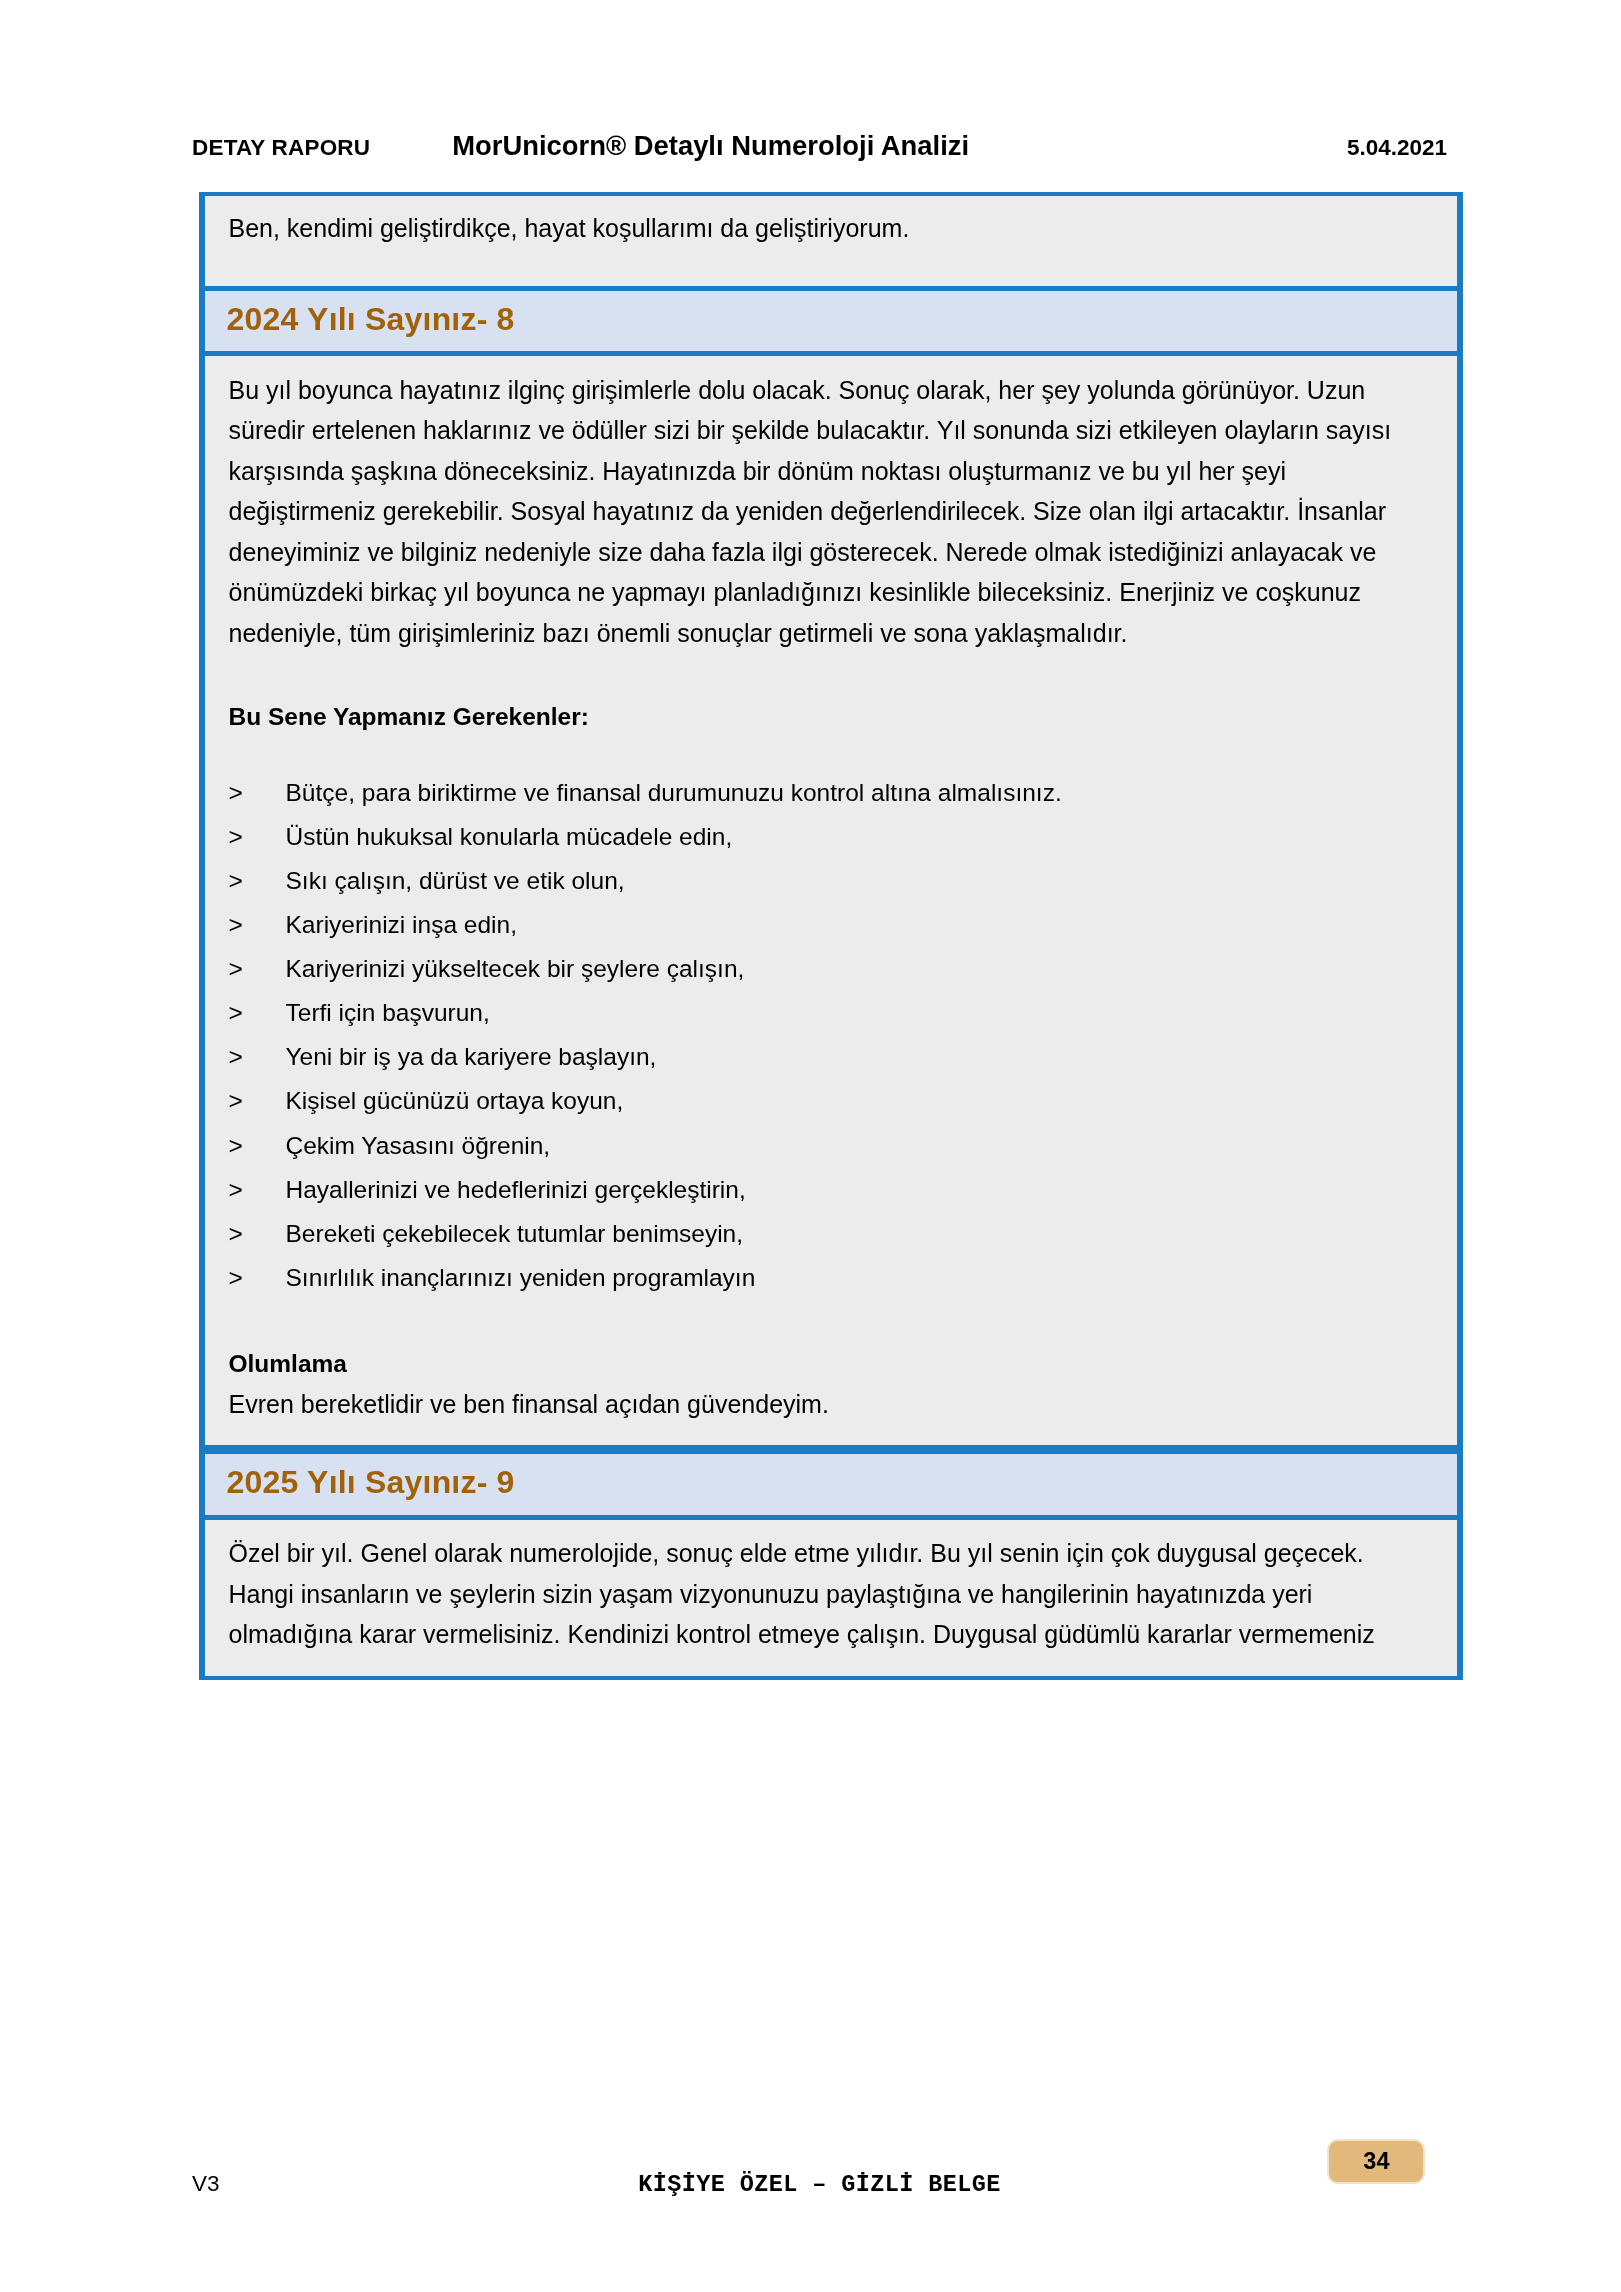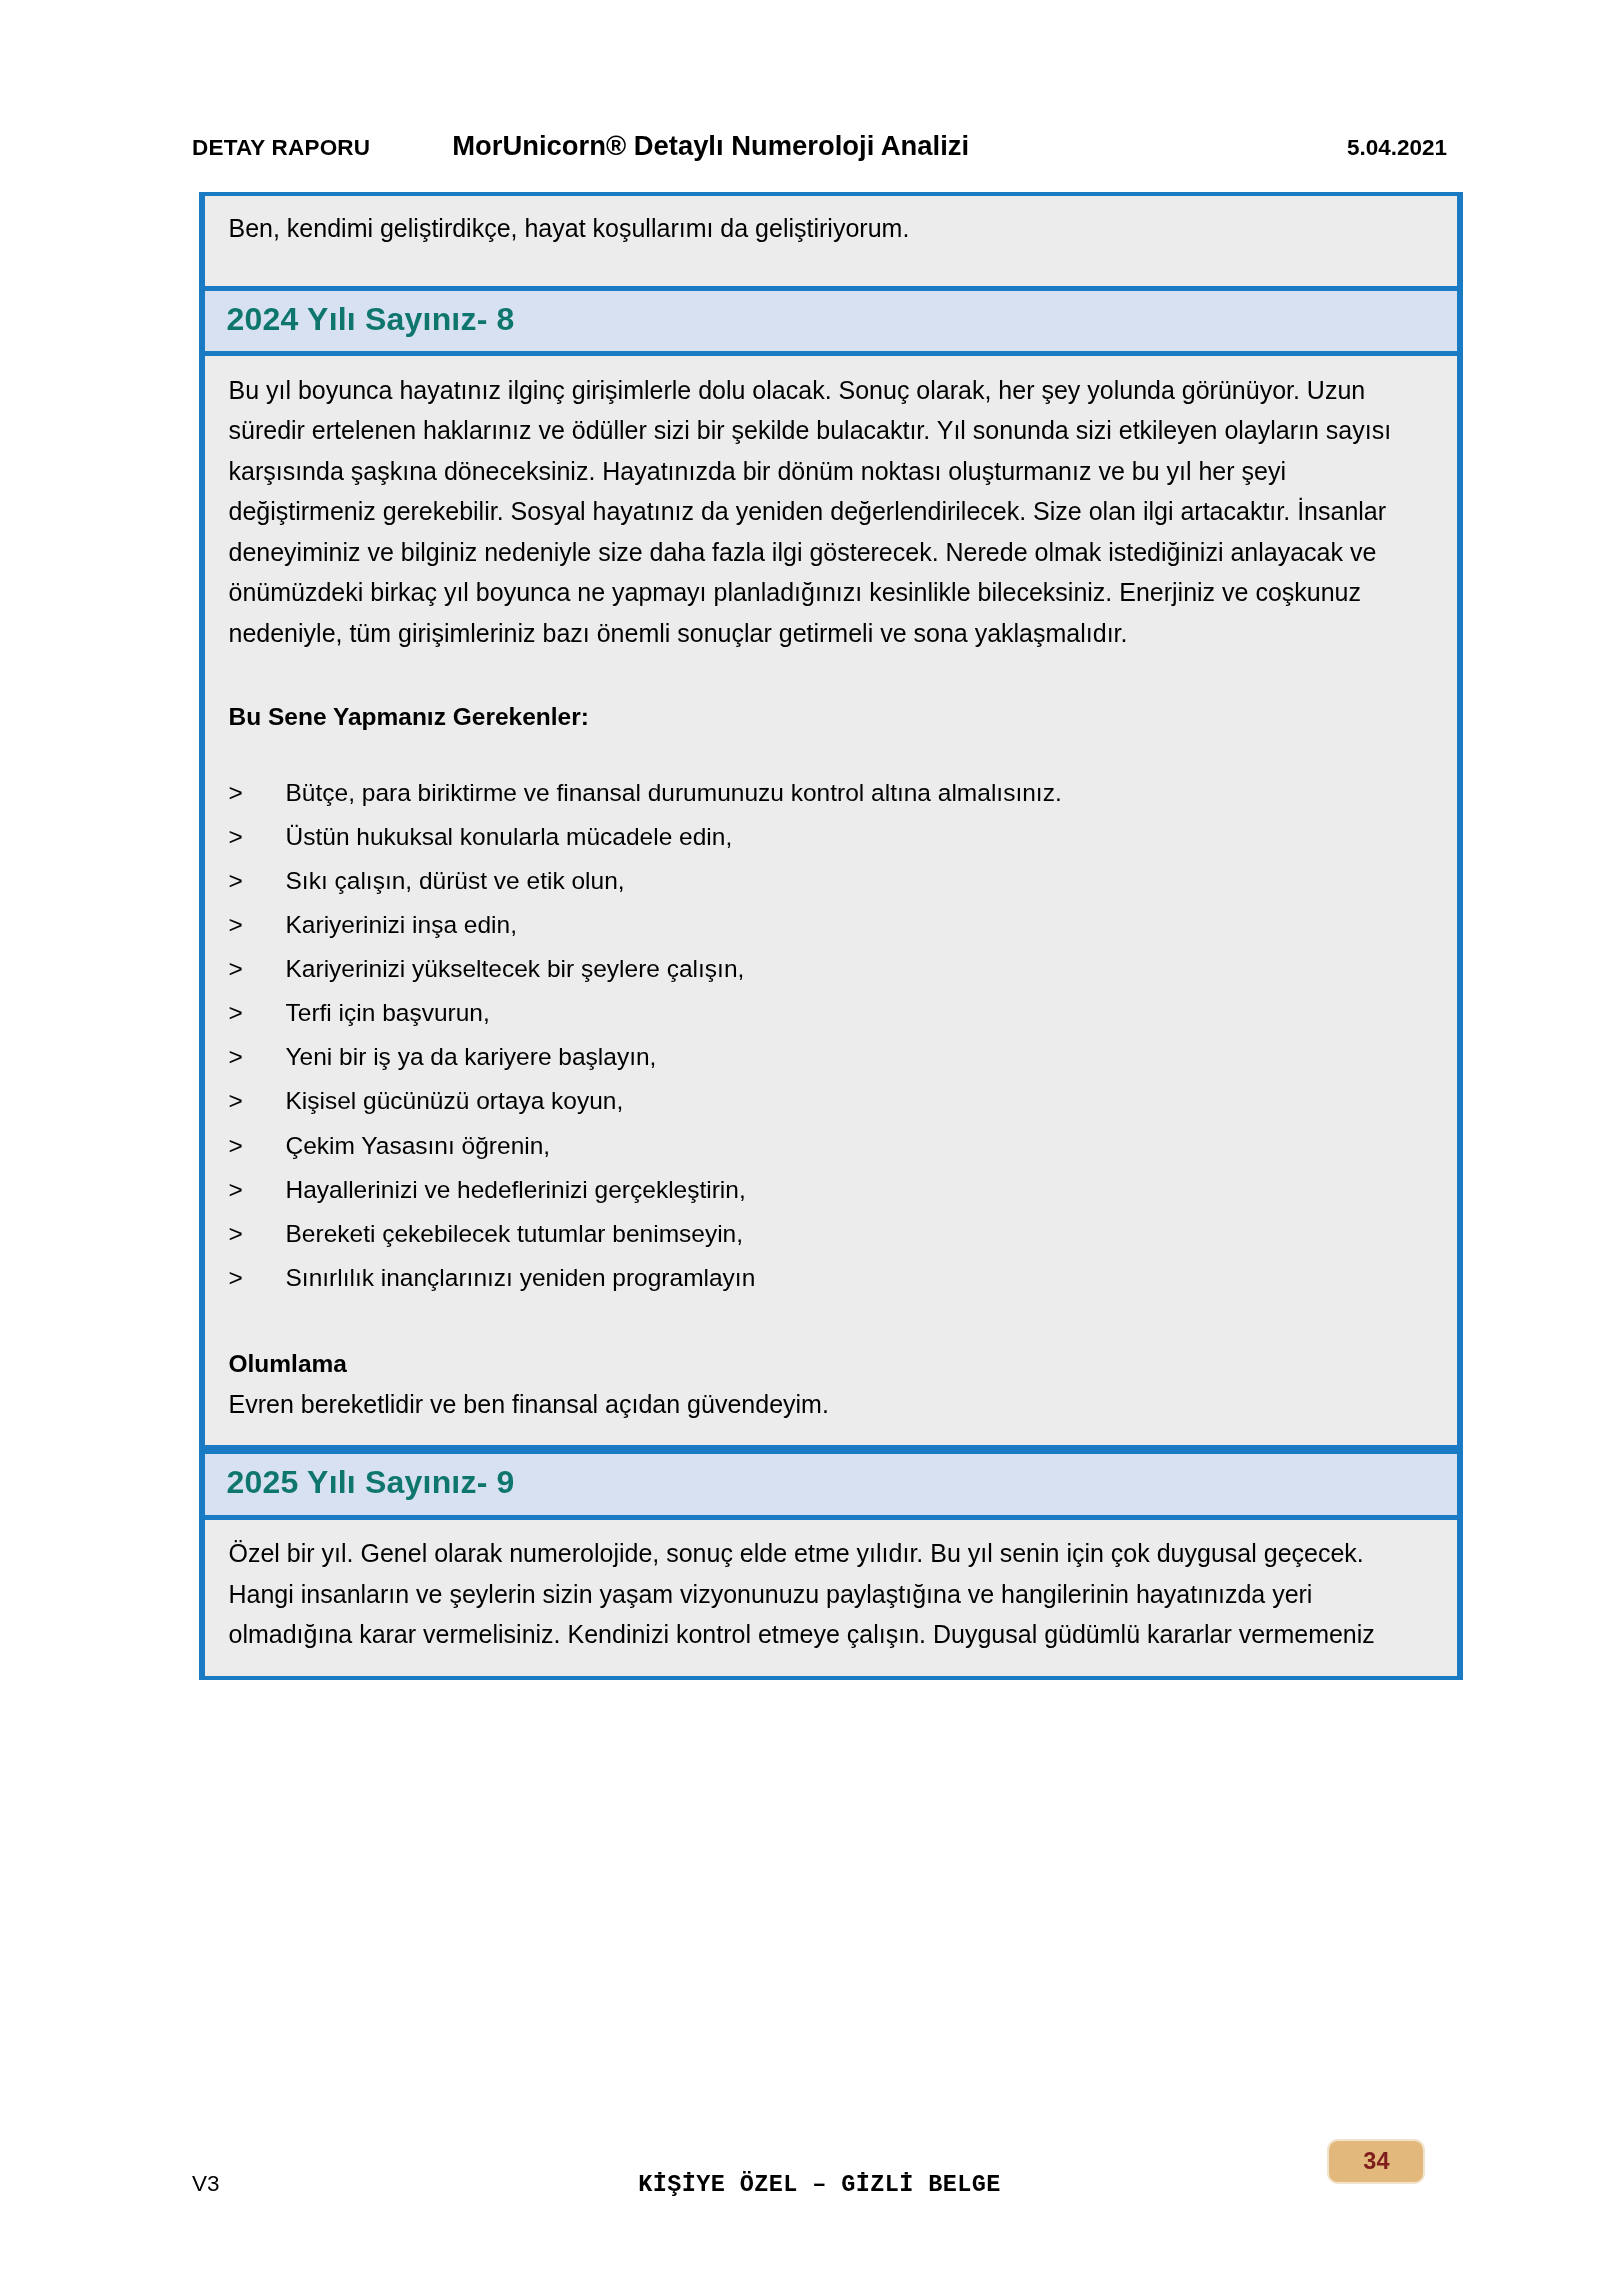--- a/index.html
+++ b/index.html
@@ -94,21 +94,21 @@
     border-left: 6.9px solid #1B7AC4;
     border-right: 6.9px solid #1B7AC4;
     border-top: 5.9px solid #1B7AC4;
     border-bottom: 5.9px solid #1B7AC4;
     box-sizing: border-box;
     padding: 9.8px 21.6px 13.7px 21.6px;
   }
   .year-banner .year-title {
     font-size: 32px;
     font-weight: bold;
-    color: #0f766e;
+    color: #a16207;
     letter-spacing: 0.2px;
     line-height: 1.15;
   }
 
   
   .body-text {
     font-size: 25px;
     line-height: 1.62;
     margin: 0;
   }
@@ -190,21 +190,21 @@
     background: #E2B87C;
     border: 2.9px solid #F2E3CC;
     box-sizing: border-box;
     display: flex;
     align-items: center;
     justify-content: center;
   }
   .page-badge .page-num {
     font-size: 23.5px;
     font-weight: bold;
-    color: #7f1d1d;
+    color: #000000;
   }
 </style>
 </head>
 <body>
 
 <div class="page">
 
   <div class="doc-header">
     <div class="hdr-left">DETAY RAPORU</div>
     <div class="hdr-center">MorUnicorn® Detaylı Numeroloji Analizi</div>

